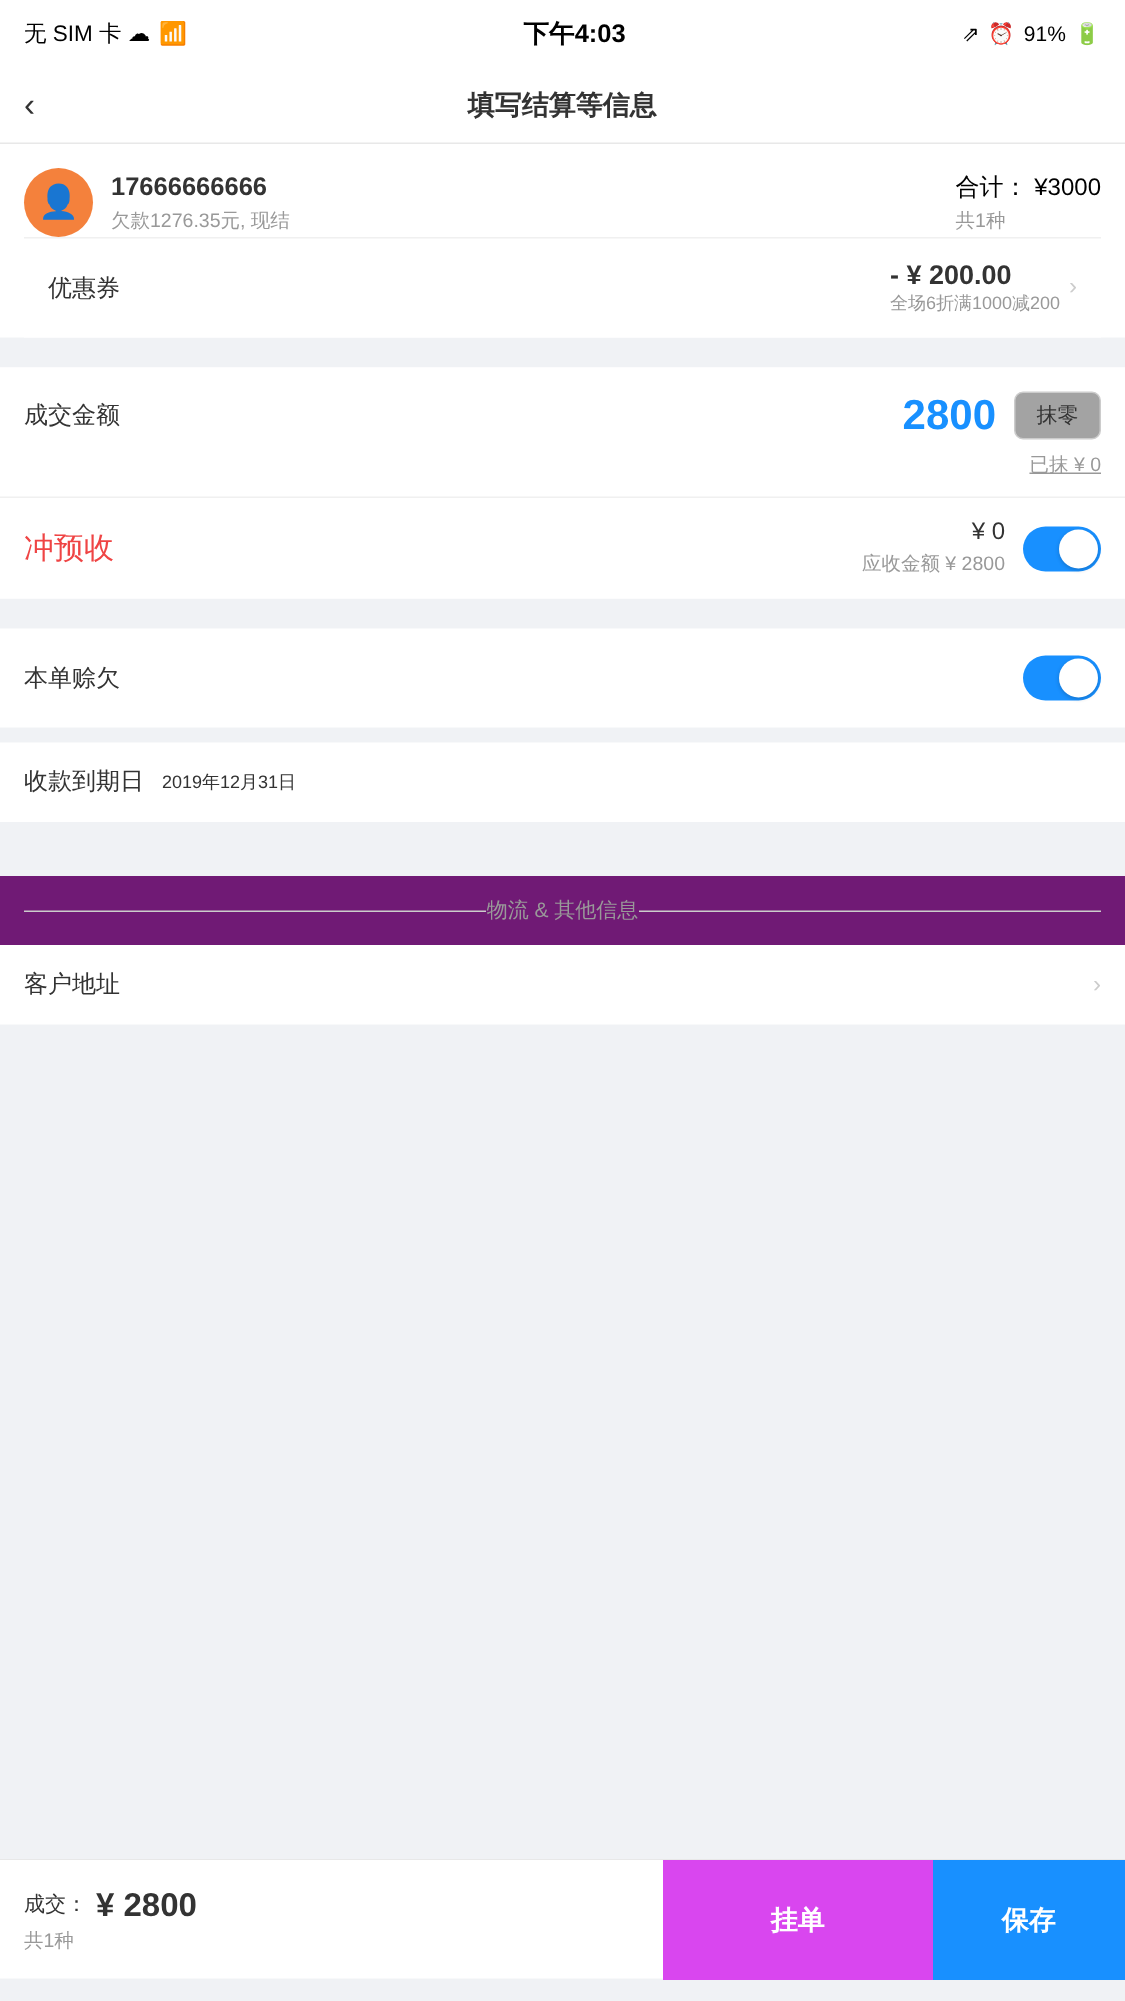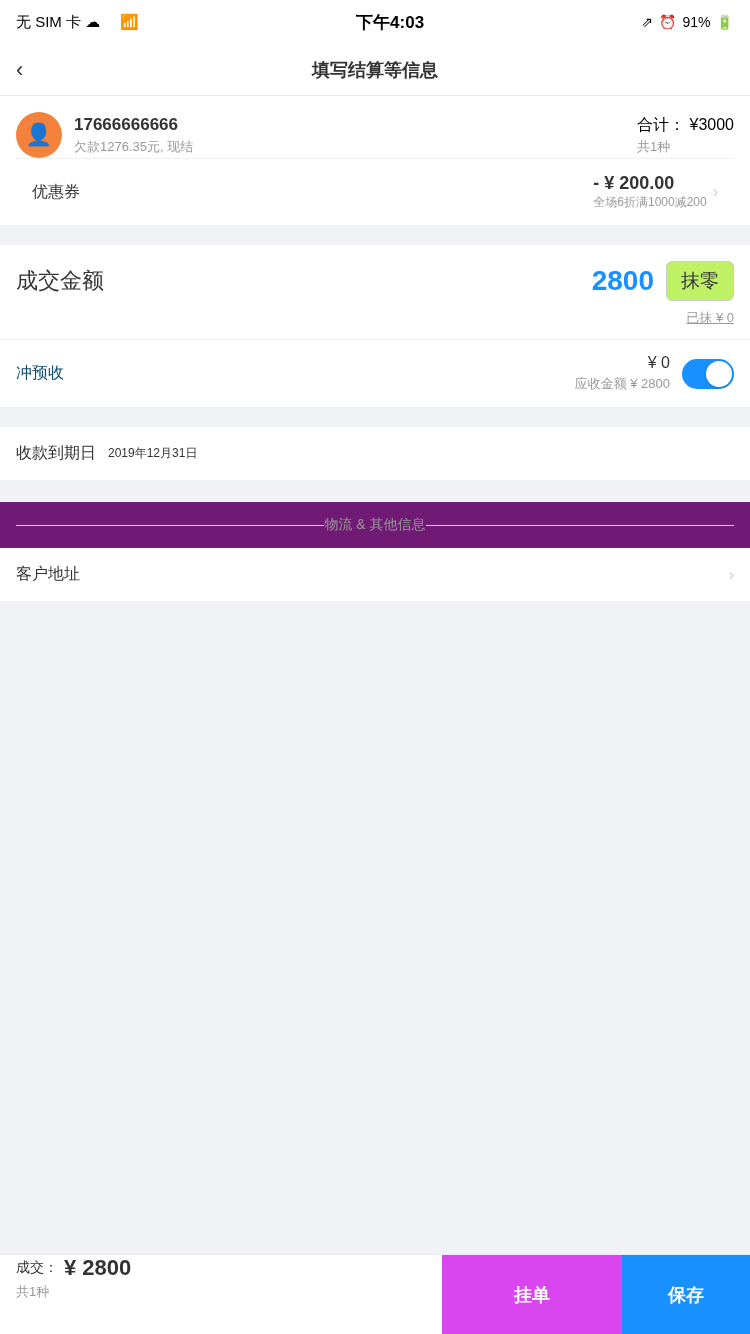--- a/index.html
+++ b/index.html
@@ -17,21 +17,21 @@
     .status-bar {
       height: 44px;
       background: #fff;
       display: flex;
       align-items: center;
       justify-content: space-between;
       padding: 0 16px;
       font-size: 15px;
       font-weight: 500;
     }
-    .status-left { display: flex; align-items: center; gap: 20px; }
+    .status-left { display: flex; align-items: center; gap: 6px; }
     .status-center { font-size: 17px; font-weight: 600; }
     .status-right { display: flex; align-items: center; gap: 6px; font-size: 14px; }
 
     
     .header {
       height: 52px;
       background: #fff;
       display: flex;
       align-items: center;
       justify-content: center;
@@ -145,61 +145,61 @@
 
     
     .transaction-row {
       display: flex;
       align-items: center;
       justify-content: space-between;
       padding: 16px 16px 8px;
       background: #fff;
     }
     .row-label {
-      font-size: 22px;
+      font-size: 16px;
       color: #333;
     }
     .transaction-right {
       display: flex;
       align-items: center;
       gap: 12px;
     }
     .transaction-amount {
       font-size: 28px;
       font-weight: 700;
       color: #1890ff;
     }
     .round-btn {
       border: 1px solid #ccc;
       border-radius: 6px;
       padding: 6px 14px;
-      font-size: 19px;
-      color: #333;
-      background: #bef264;
+      font-size: 14px;
+      color: #333;
+      background: #a3a3a3;
       cursor: pointer;
     }
     .sub-text {
       font-size: 13px;
       color: #999;
       text-align: right;
       padding: 0 16px 12px;
       background: #fff;
       text-decoration: underline;
     }
 
     
     .toggle-row {
       display: flex;
       align-items: center;
       justify-content: space-between;
       padding: 14px 16px;
       background: #fff;
       border-top: 1px solid #f0f0f0;
     }
-    .toggle-label { font-size: 16px; color: #0c4a6e; }
+    .toggle-label { font-size: 20px; color: #ef4444; }
     .toggle-right {
       display: flex;
       flex-direction: column;
       align-items: flex-end;
       gap: 3px;
     }
     .toggle-amount {
       font-size: 16px;
       color: #333;
     }
@@ -246,21 +246,21 @@
       margin-bottom: 10px;
     }
 
     
     .date-row {
       display: flex;
       align-items: center;
       padding: 16px;
       background: #fff;
       gap: 12px;
-      margin-bottom: 12px;
+      margin-bottom: 26px;
     }
     .date-label { font-size: 16px; color: #333; }
     .date-value { font-size: 12px; color: #333; }
 
     
     .section-header {
       display: flex;
       align-items: center;
       justify-content: center;
       padding: 14px 16px;
@@ -295,26 +295,27 @@
     .address-value {
       font-size: 15px;
       color: #333;
       flex: 1;
       line-height: 1.5;
     }
 
     
     .bottom-bar {
       position: fixed;
-      bottom: 0;
+      bottom: 15px;
       left: 0;
       width: 750px;
       height: 80px;
       background: #fff;
       display: flex;
+      align-items: center;
       border-top: 1px solid #e8e8e8;
     }
     .bottom-info {
       flex: 1;
       padding: 0 16px;
     }
     .bottom-total-row {
       display: flex;
       align-items: center;
       gap: 6px;
@@ -436,20 +437,26 @@
         </div>
         <div class="toggle-switch">
           <div class="thumb"></div>
         </div>
       </div>
     </div>
   </div>
 
   <div class="section-divider"></div>
 
+  <div class="debit-row">
+    <span class="row-label">本单赊欠</span>
+    <div class="toggle-switch">
+      <div class="thumb"></div>
+    </div>
+  </div>
 
   <div class="date-row">
     <span class="date-label">收款到期日</span>
     <span class="date-value">2019年12月31日</span>
   </div>
 
   <div class="section-divider"></div>
 
   <div class="section-header">
     <div class="section-line"></div>

